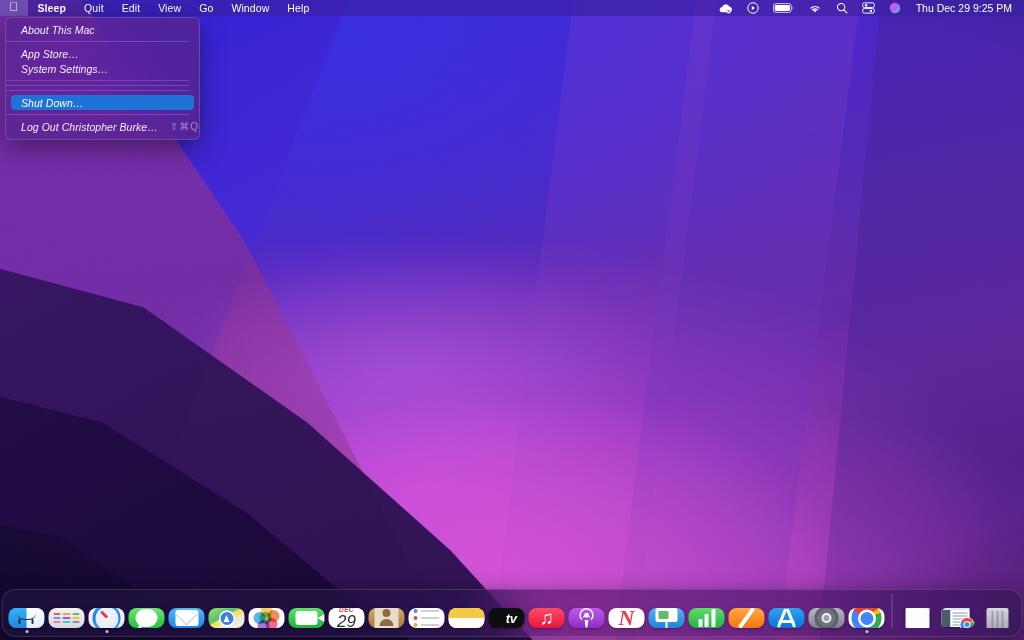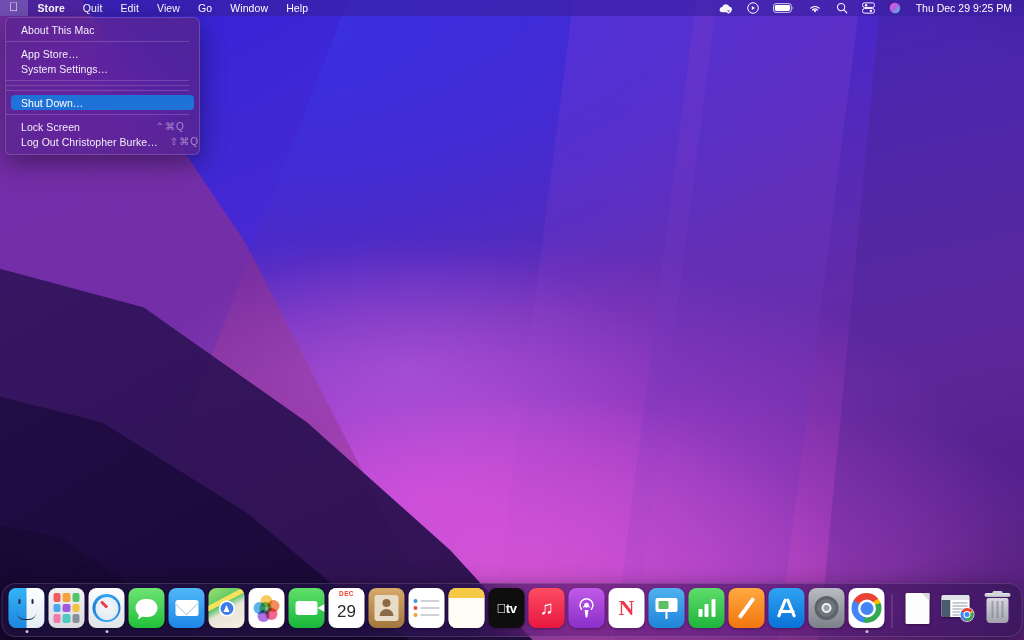--- a/index.html
+++ b/index.html
@@ -120,21 +120,21 @@
     font-size:10.5px; color:#f2eefa;
     z-index:50;
   }
   .mi {
     height:15px; display:flex; align-items:center;
     padding:0 9px 0 10px; margin:0 5px;
     border-radius:4px; white-space:nowrap;
     letter-spacing:.05px;
   }
   .mi.sel { background:#1f72d8; color:#fff; }
-  .mi-label { flex:1; }
+  .mi-label { flex:1;font-style:italic; }
   .mi-short {
     color:rgba(235,228,248,.52); font-size:10px;
     letter-spacing:1.1px; margin-left:12px;
   }
   .mi-arrow { color:rgba(245,240,252,.80); font-size:11px; margin-left:10px; line-height:1; }
   .msep {
     height:1px; background:rgba(255,255,255,.17);
     margin:4px 10px 4px 0;
   }
 
@@ -150,24 +150,24 @@
     padding:4px 5px 3px;
     display:flex; align-items:flex-end; gap:2px;
     z-index:30;
     box-shadow:0 5px 22px rgba(0,0,0,.40);
   }
   .dock-item {
     width:38px; display:flex; flex-direction:column;
     align-items:center; position:relative;
   }
   .dock-icon {
-    width:36px; height:40px; border-radius:8px;
+    width:36px; height:20px; border-radius:8px;
     position:relative; overflow:hidden;
     box-shadow:0 1px 3px rgba(0,0,0,.35);
-    display:flex; align-items:center; justify-content:center;
+    display:flex; align-items:center; justify-content:center;font-style:italic;
   }
   .dot {
     width:3px; height:3px; border-radius:50%;
     background:rgba(225,220,240,.88);
     margin-top:2px;
   }
   .dot.off { background:transparent; }
   .dock-sep {
     width:1px; height:34px; margin:0 4px 5px;
     background:rgba(255,255,255,.22);
@@ -431,21 +431,21 @@
   <div class="wp-layer wp-dark2"></div>
   <div class="wp-layer wp-dark3"></div>
   <div class="wp-layer wp-vign"></div>
 </div>
 
 <div id="menubar">
   <div class="mb-left">
     <div class="mb-item mb-apple">
       <span class="apple-glyph"></span>
     </div>
-    <div class="mb-item bold">Store</div>
+    <div class="mb-item bold">Sleep</div>
     <div class="mb-item">Quit</div>
     <div class="mb-item">Edit</div>
     <div class="mb-item">View</div>
     <div class="mb-item">Go</div>
     <div class="mb-item">Window</div>
     <div class="mb-item">Help</div>
   </div>
 
   <div class="mb-right">
 
@@ -534,24 +534,20 @@
 
 
   <div class="msep"></div>
 
   <div class="mi sel">
     <span class="mi-label">Shut Down…</span>
   </div>
 
   <div class="msep"></div>
 
-  <div class="mi">
-    <span class="mi-label">Lock Screen</span>
-    <span class="mi-short">⌃⌘Q</span>
-  </div>
   <div class="mi">
     <span class="mi-label">Log Out Christopher Burke…</span>
     <span class="mi-short">⇧⌘Q</span>
   </div>
 </div>
 
 <div id="dock">
 
   <div class="dock-item">
     <div class="dock-icon ic-finder">

